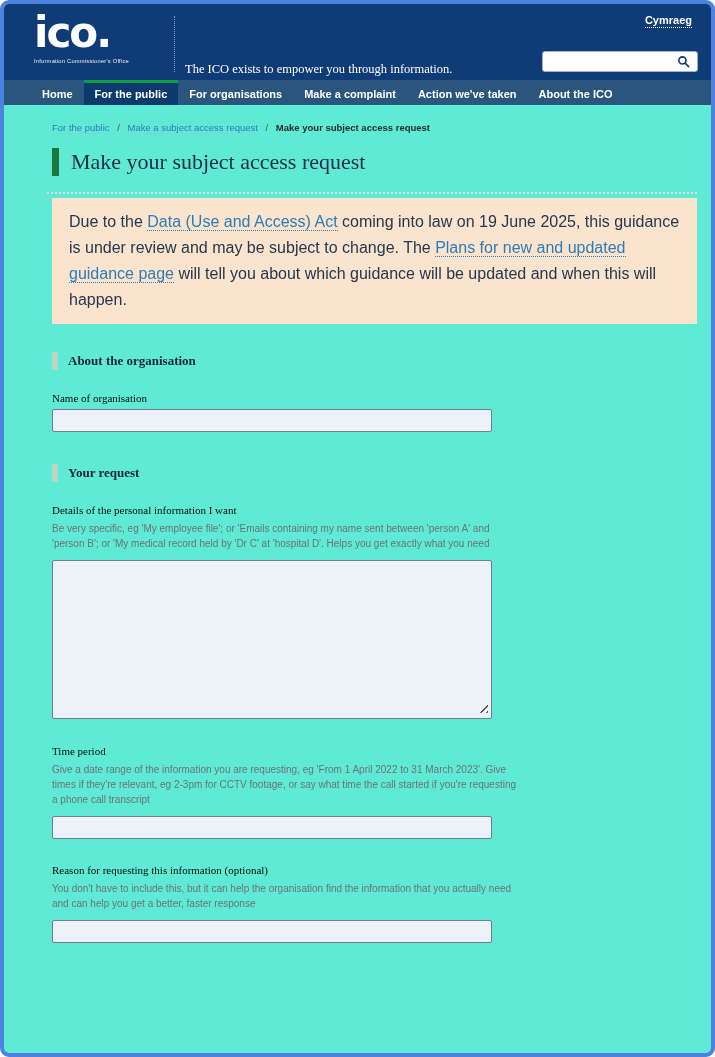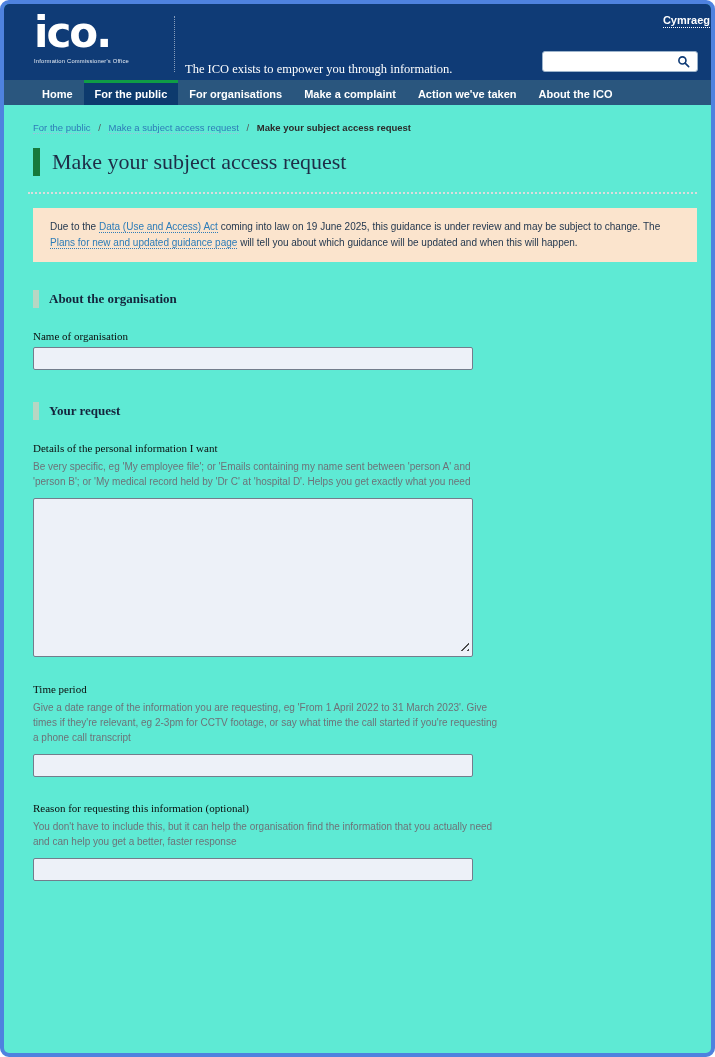--- a/index.html
+++ b/index.html
@@ -24,21 +24,21 @@
   .logo-sub { font-size: 5.8px; color:#e8eef6; margin-top: 2px; letter-spacing: .2px; }
   .header-divider {
     position:absolute; left:170px; top:12px; height:56px; width:0;
     border-left: 1px dotted rgba(255,255,255,.5);
   }
   .tagline {
     position:absolute; left:181px; top:58px;
     font-family: "Liberation Serif", serif; font-weight: normal; font-size: 12.5px; color:#fff;
   }
   .lang-link {
-    position:absolute; right:1px; top:10px; color:#fff; font-size:11px; font-weight:bold;
+    position:absolute; right:19px; top:10px; color:#fff; font-size:11px; font-weight:bold;
     border-bottom: 1px dotted #fff; padding-bottom:1px; cursor:pointer; text-decoration:none;
   }
   .search-box {
     position:absolute; right:13px; top:47px; width:156px; height:21px;
     background:#fff; border:1px solid #9db4cc; border-radius:3px;
     display:flex; align-items:center;
   }
   .search-input {
     flex:1 1 auto; min-width:0; border:0; outline:none; background:transparent;
     height:100%; padding:0 4px 0 7px; font-size:11px; color:#0f3b76;
@@ -53,43 +53,43 @@
     height: 25px; background: #2a567e; display:flex; padding-left: 27px;
   }
   .nav-item {
     display:flex; align-items:center; padding: 8px 11px; color:#fff;
     font-size: 11px; font-weight: bold; text-decoration:none; cursor:pointer;
     border-top: 3px solid transparent;
   }
   .nav-item.active { background:#0d3a6d; border-top-color:#0f9d45; }
 
   
-  .content { padding: 0 14px 0 29px; }
+  .content { padding: 0 14px 0 48px; }
 
   .breadcrumb { margin-top: 17px; font-size: 9.5px; color:#4a4a4a; }
   .breadcrumb a {
     color:#2d7cb8; text-decoration:none; border-bottom:1px dotted #9cc0dd; cursor:pointer;
   }
   .breadcrumb .sep { margin: 0 5px; color:#555; }
   .breadcrumb .current { color:#2b2b2b; font-weight:bold; }
 
   .page-title {
     margin: 15px 0 0 0;
     font-family: "Liberation Serif", serif; font-weight: 500;
     font-size: 22px; line-height: 28px; color: #1e2d47;
     border-left: 7px solid #17793c; padding-left: 12px;
   }
 
   .dotted-divider {
     border: 0; border-top: 2px dotted #dcdcdc; margin: 16px 0 0 -5px;
   }
 
   .notice {
-    margin-top: 14px; background: #fbe4cd; padding: 11px 17px;
-    font-size: 10px; line-height: 1.62; color: #24384f;
+    margin-top: 4px; background: #fbe4cd; padding: 11px 17px;
+    font-size: 16px; line-height: 1.62; color: #24384f;
   }
   .notice a {
     color:#2d7cb8; text-decoration:none; border-bottom:1px dotted #2d7cb8; cursor:pointer;
   }
 
   .section-heading {
     margin-top: 28px;
     font-family: "Liberation Serif", serif; font-weight: bold;
     font-size: 13px; color: #14243c;
     border-left: 6px solid #b7d6c3; padding-left: 10px; line-height: 18px;

